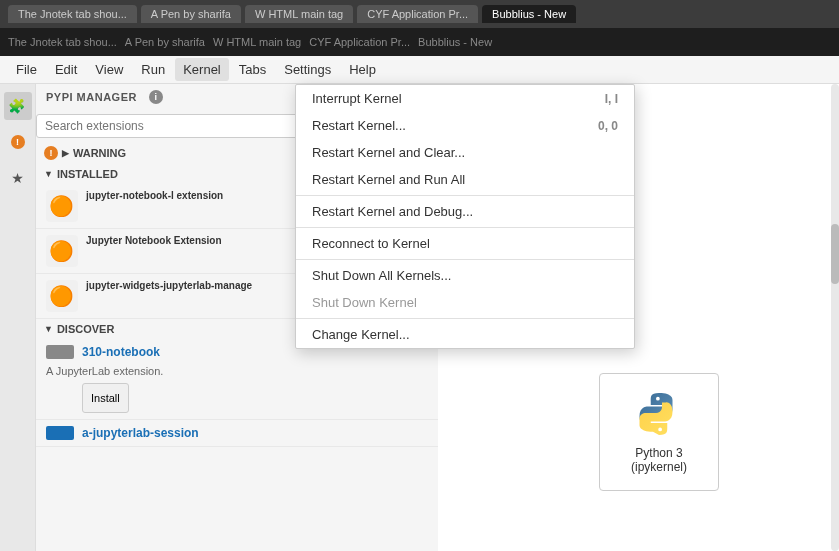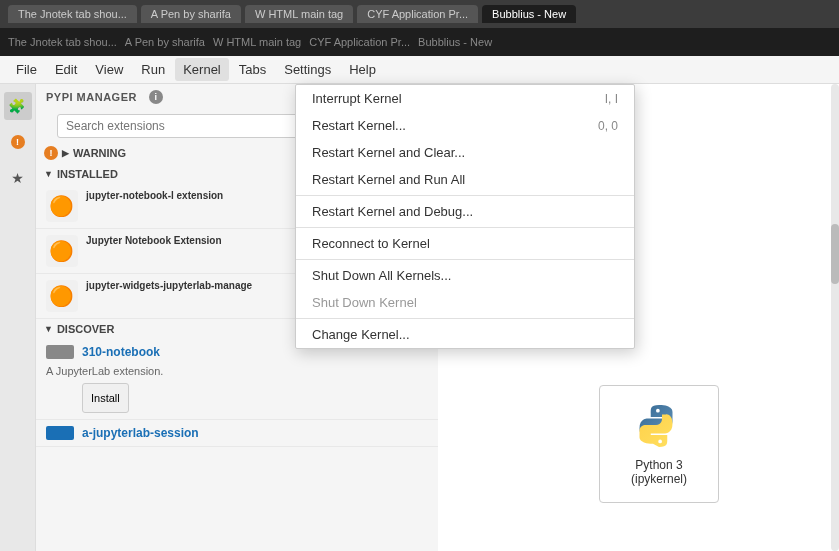--- a/index.html
+++ b/index.html
@@ -130,21 +130,21 @@
       font-size: 11px;
       font-weight: bold;
       color: #555;
       letter-spacing: 0.5px;
       display: flex;
       align-items: center;
       gap: 12px;
     }
 
     .search-bar {
-      margin: 4px 21px;
+      margin: 4px 0;
       padding: 4px 8px;
       border: 1px solid #ccc;
       border-radius: 3px;
       font-size: 12px;
       background: #fff;
       width: calc(100% - 16px);
     }
 
     .section-header {
       padding: 4px 8px;
@@ -234,26 +234,26 @@
       display: flex;
       justify-content: space-between;
       align-items: center;
     }
     .dropdown-item.disabled { color: #999; cursor: default; }
     .dropdown-divider {
       height: 1px;
       background: #e0e0e0;
       margin: 2px 0;
     }
-    .shortcut { color: #888; font-size: 12px; }
+    .shortcut { color: #888; font-size: 12px; font-weight: bold; }
 
     
     .kernel-widget {
       position: absolute;
-      bottom: 48px;
+      bottom: 60px;
       right: 120px;
       background: #fff;
       border: 1px solid #ccc;
       border-radius: 4px;
       padding: 16px;
       display: flex;
       flex-direction: column;
       align-items: center;
       gap: 8px;
       width: 120px;

